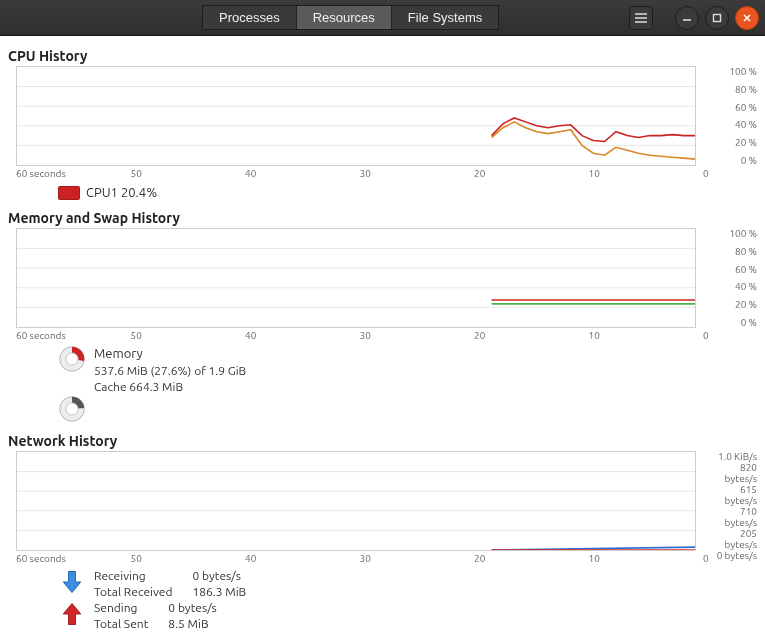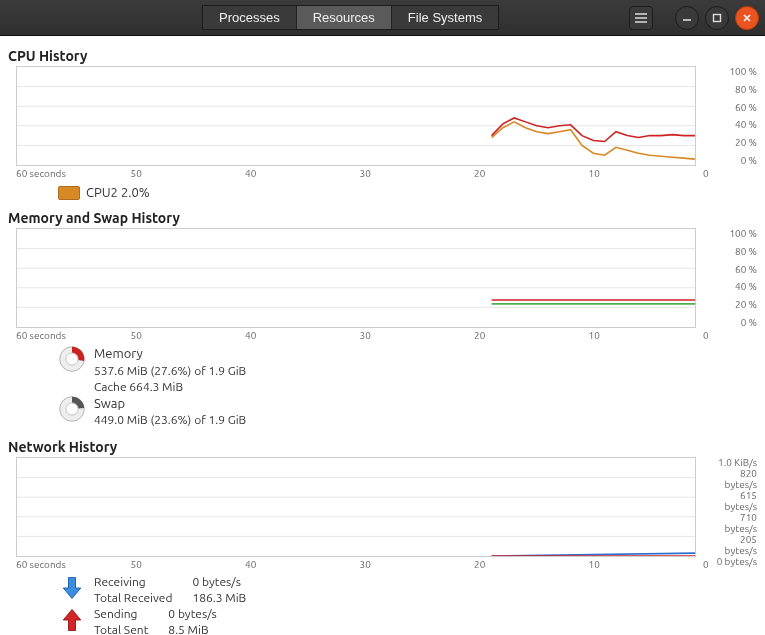--- a/index.html
+++ b/index.html
@@ -199,22 +199,22 @@
       <span>100 %</span>
       <span>80 %</span>
       <span>60 %</span>
       <span>40 %</span>
       <span>20 %</span>
       <span>0 %</span>
     </div>
   </div>
   <div class="legend-row">
     <div class="legend-col">
-      <div class="swatch" id="sw-cpu2" style="background: rgb(217, 136, 38);"></div>
-      <span>CPU2  2.0%</span>
+      <div class="swatch" id="sw-cpu1" style="background: rgb(204, 34, 34);"></div>
+      <span>CPU1  20.4%</span>
     </div>
   </div>
 
   <div class="section-title">Memory and Swap History</div>
   <div class="chart-row">
     <div class="plot-wrap">
       <svg class="plot" viewBox="0 0 680 100" preserveAspectRatio="none">
         <g stroke="#e6e6e6" stroke-width="1">
           <line x1="0" y1="20" x2="680" y2="20"></line>
             <line x1="0" y1="40" x2="680" y2="40"></line>
@@ -255,24 +255,20 @@
         <div>537.6 MiB (27.6%) of 1.9 GiB</div>
         <div>Cache 664.3 MiB</div>
       </div>
     </div>
     <div class="stat">
       <svg class="pie" viewBox="0 0 32 32">
         <circle cx="16" cy="16" r="14" fill="#eee" stroke="#aaa"></circle>
         <path id="swap-pie" fill="#555" d="M16 16 L16 2 A14 14 0 0 1 29.95 14.77 Z"></path>
         <circle cx="16" cy="16" r="7" fill="#fff" stroke="#bbb"></circle>
       </svg>
-      <div class="stat-lines">
-        <div class="stat-title">Swap</div>
-        <div>449.0 MiB (23.6%) of 1.9 GiB</div>
-      </div>
     </div>
   </div>
 
   <div class="section-title">Network History</div>
   <div class="chart-row">
     <div class="plot-wrap">
       <svg class="plot" viewBox="0 0 680 100" preserveAspectRatio="none">
         <g stroke="#e6e6e6" stroke-width="1">
           <line x1="0" y1="20" x2="680" y2="20"></line>
             <line x1="0" y1="40" x2="680" y2="40"></line>

